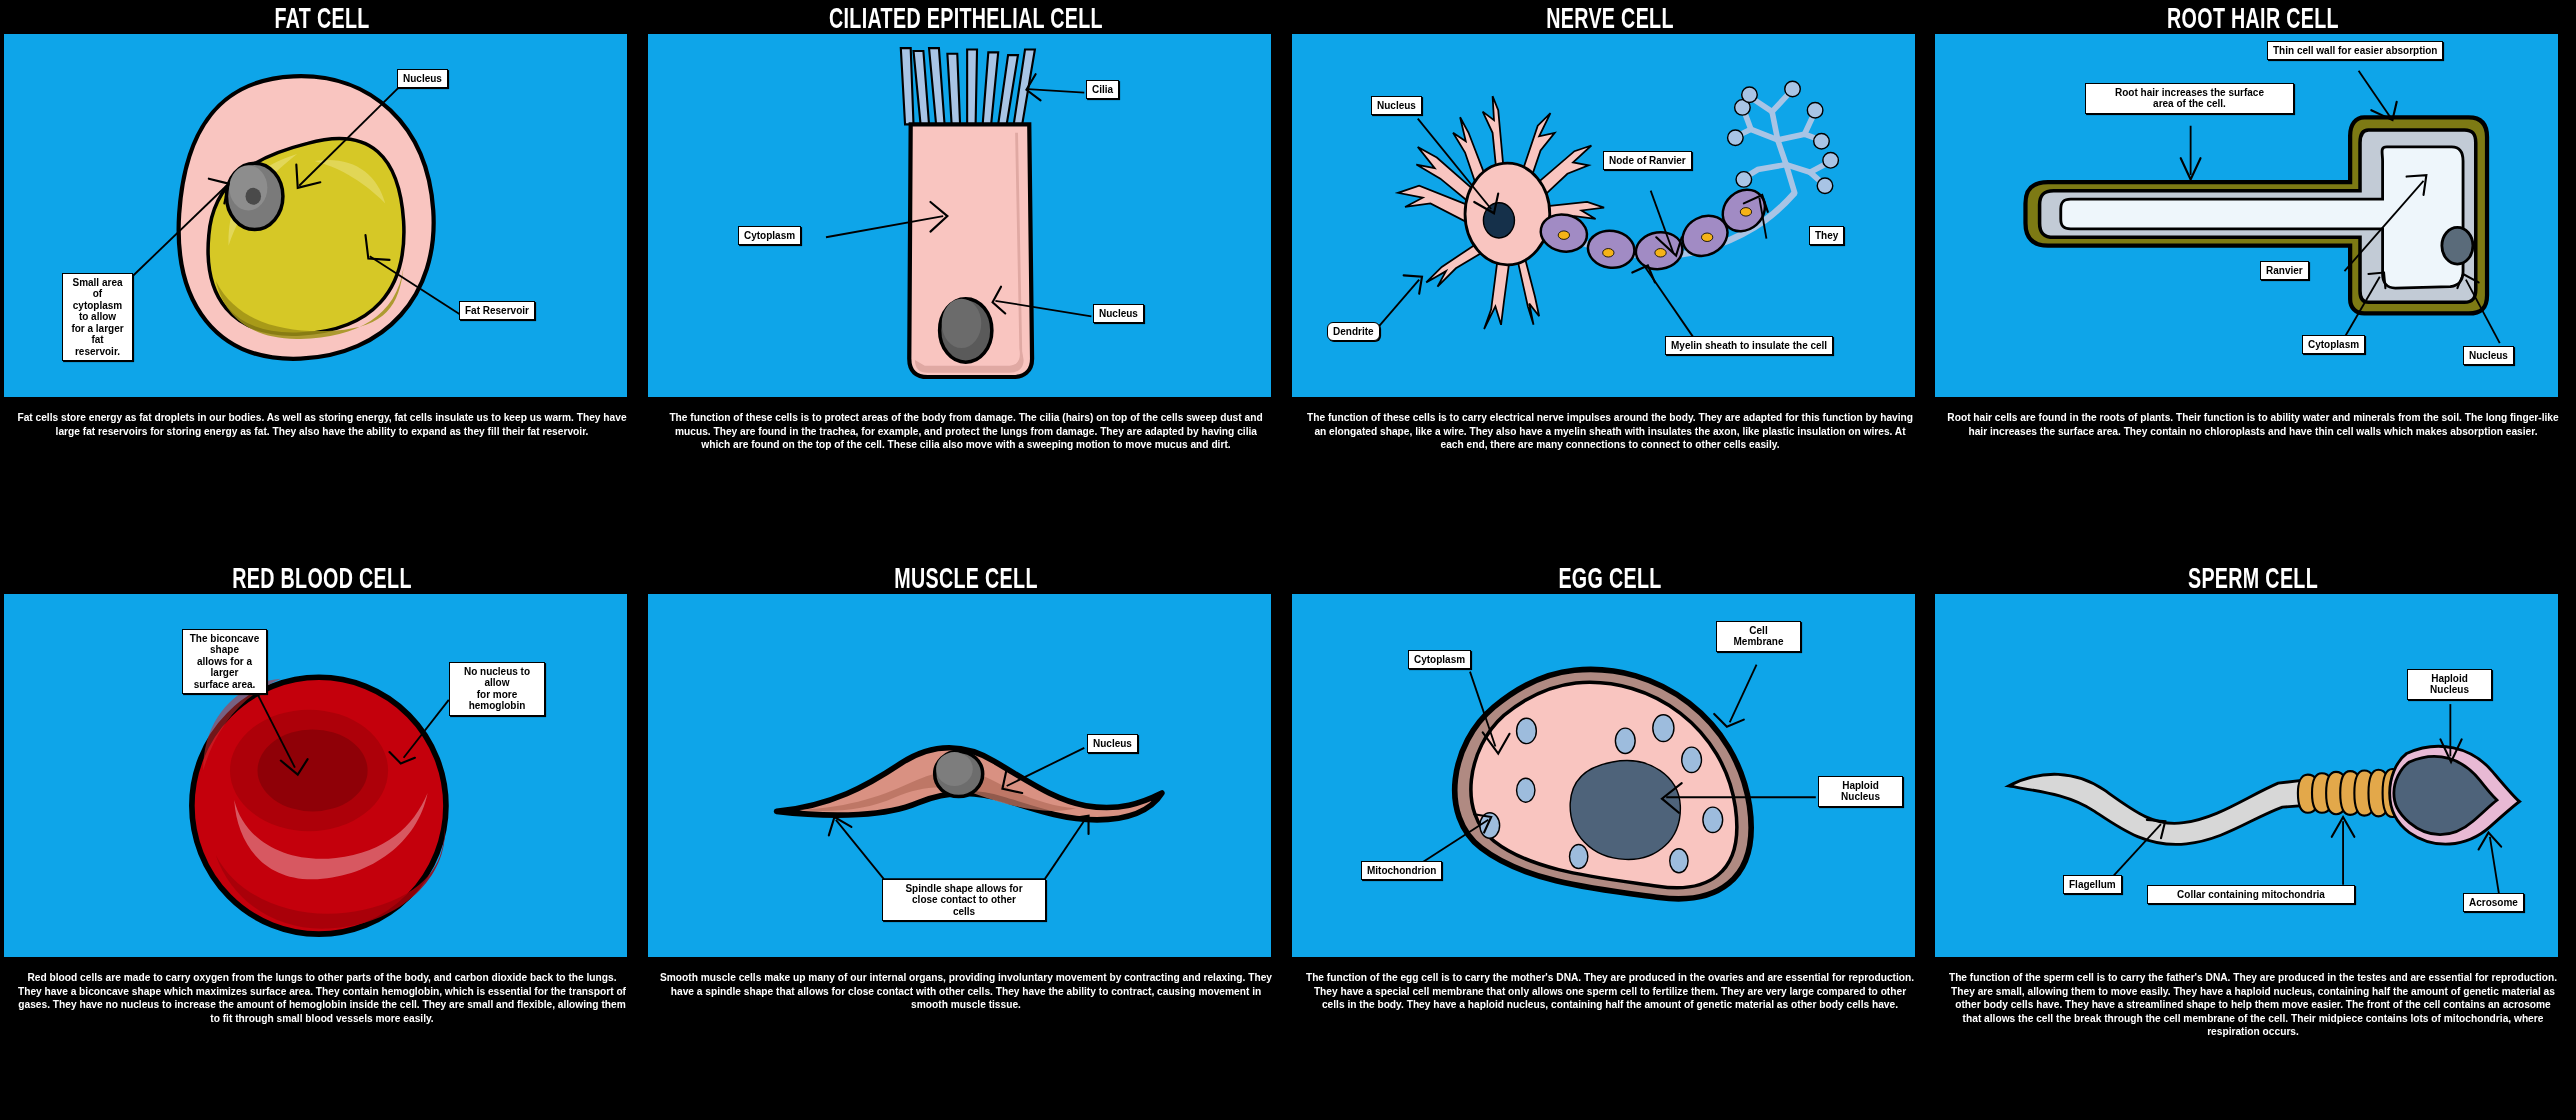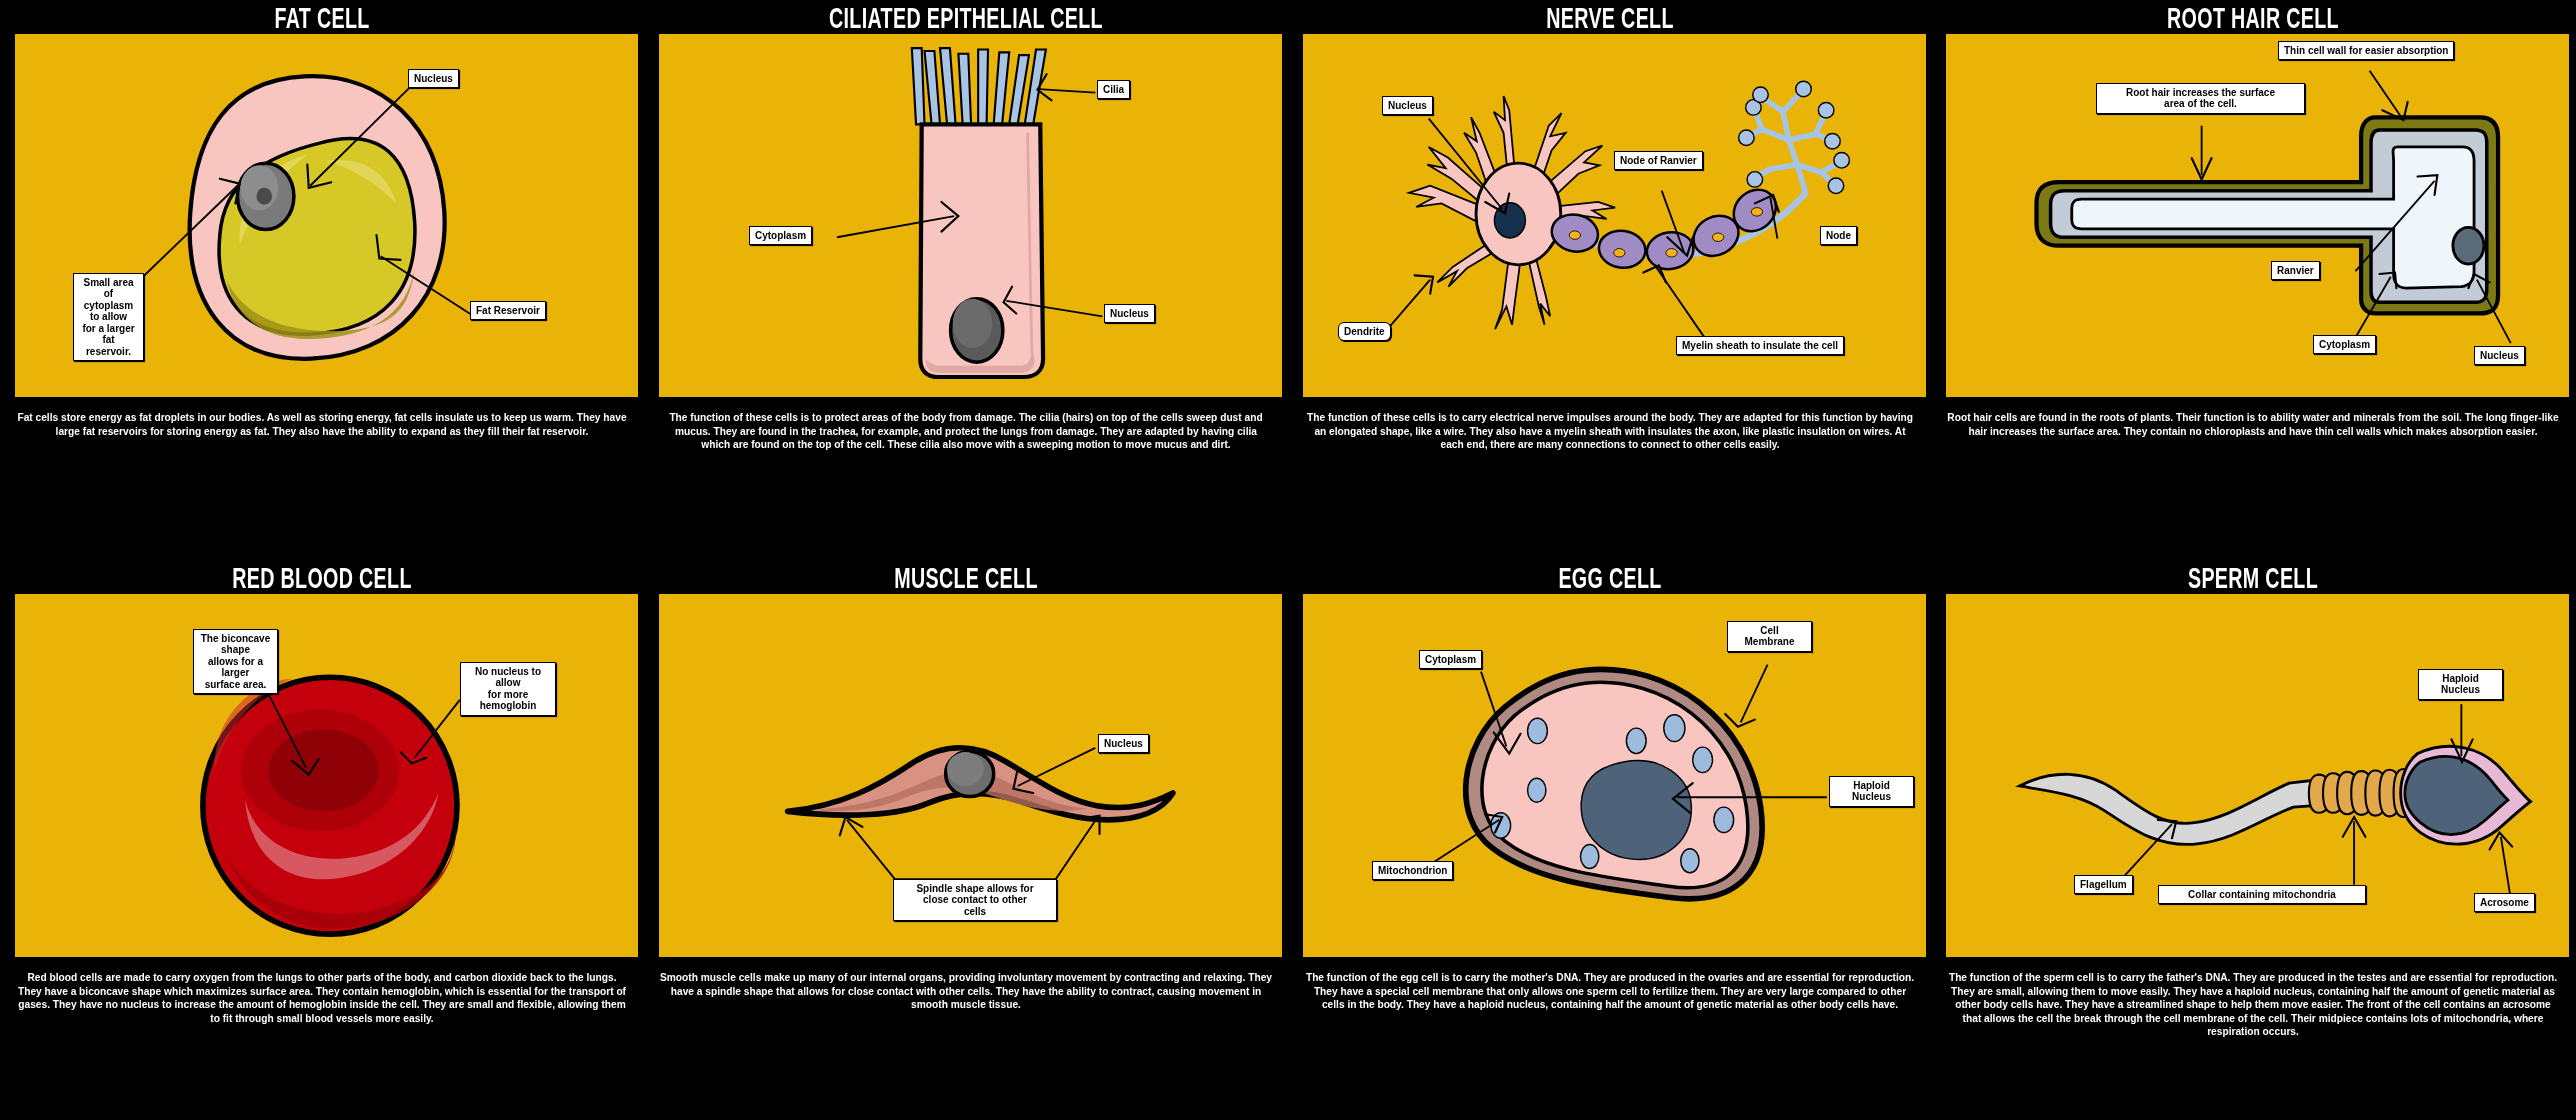--- a/index.html
+++ b/index.html
@@ -25,23 +25,23 @@
   .panel-title {
     position: absolute; top: 1.4px; left: 0; width: 644px; height: 30px;
     color: #ffffff; text-align: center;
     font-weight: 700; font-size: 24px; letter-spacing: 0.4px;
     line-height: 28px;
     transform: scaleX(0.82) scaleY(1.22);
     transform-origin: center top;
     white-space: nowrap;
   }
   .panel-stage {
-    position: absolute; left: 13px; top: 32px;
+    position: absolute; left: 2px; top: 32px;
     width: 627px; height: 367px;
-    background: #eab308; border: 2.1px solid #000;
+    background: #0ea5e9; border: 2.1px solid #000;
     overflow: hidden;
   }
   .panel-caption {
     position: absolute; left: 10px; top: 411px; width: 624px; height: 134px;
     color: #ffffff; text-align: center;
     font-size: 10.2px; font-weight: 700; line-height: 1.33;
     padding: 0 5.6px;
   }
 
   
@@ -203,21 +203,21 @@
           <polyline class="ah" points="516,288 544,314 552,288"></polyline>
           <line class="ln" x1="672" y1="290" x2="662" y2="232"></line>
           <polyline class="ah" points="640,240 666,228 674,252"></polyline>
           <line class="ln" x1="118" y1="420" x2="180" y2="348"></line>
           <polyline class="ah" points="158,342 184,344 180,368"></polyline>
           <line class="ln" x1="570" y1="432" x2="500" y2="330"></line>
           <polyline class="ah" points="482,338 504,328 514,352"></polyline>
         </svg>
         <div class="lbl" style="left:79px; top:62px;">Nucleus</div>
         <div class="lbl" style="left:311px; top:117px;">Node of Ranvier</div>
-        <div class="lbl" style="left:517px; top:192px;">Node</div>
+        <div class="lbl" style="left:517px; top:192px;">They</div>
         <div class="lbl" style="left:35px; top:288px;border-radius:6px;">Dendrite</div>
         <div class="lbl" style="left:373px; top:302px;text-align:center;">Myelin sheath to insulate the cell</div>
       </div>
       <div class="panel-caption">The function of these cells is to carry electrical nerve impulses around the body. They are adapted for this function by having an elongated shape, like a wire. They also have a myelin sheath with insulates the axon, like plastic insulation on wires. At each end, there are many connections to connect to other cells easily.</div>
     </div>
 
     <div class="cell-col c3">
       <div class="panel-title">ROOT HAIR CELL</div>
       <div class="panel-stage">
         <svg class="art" viewBox="0 0 888 520">

